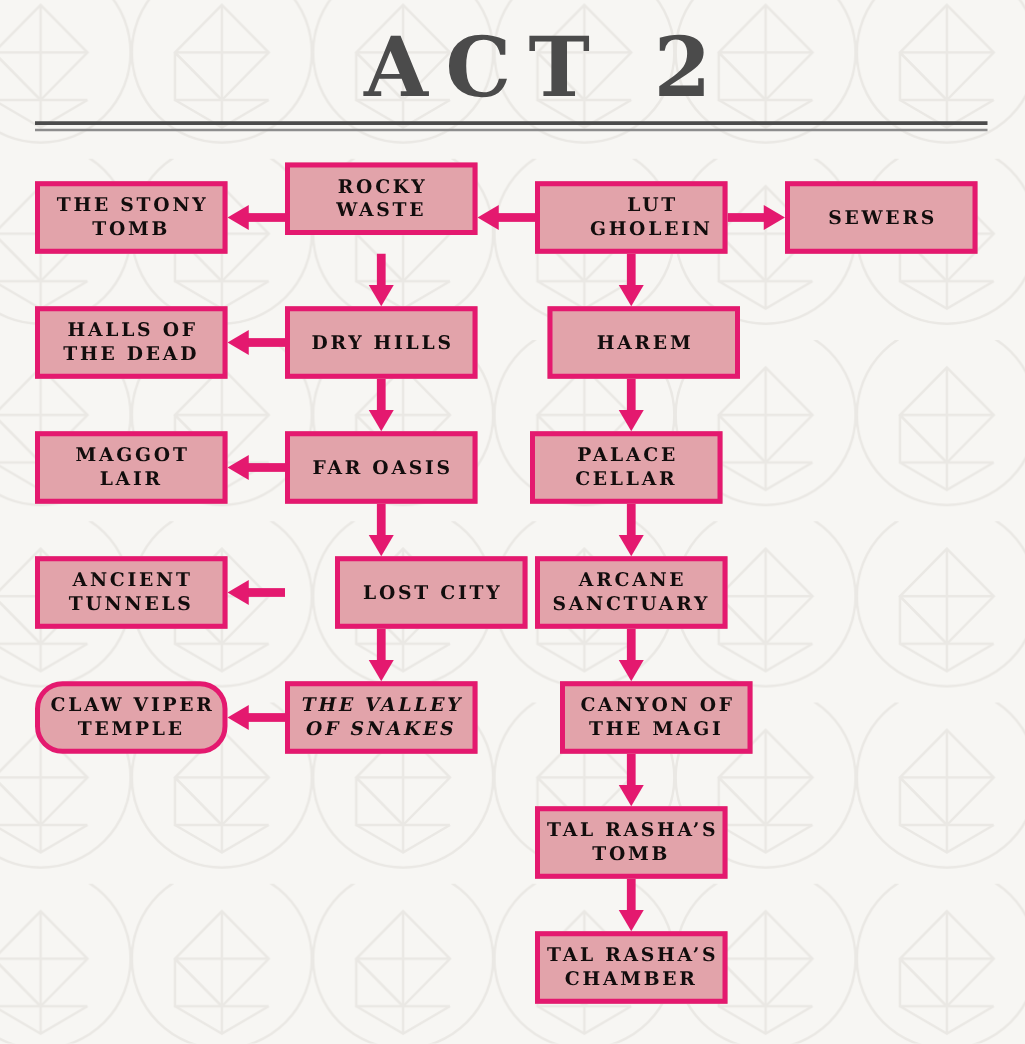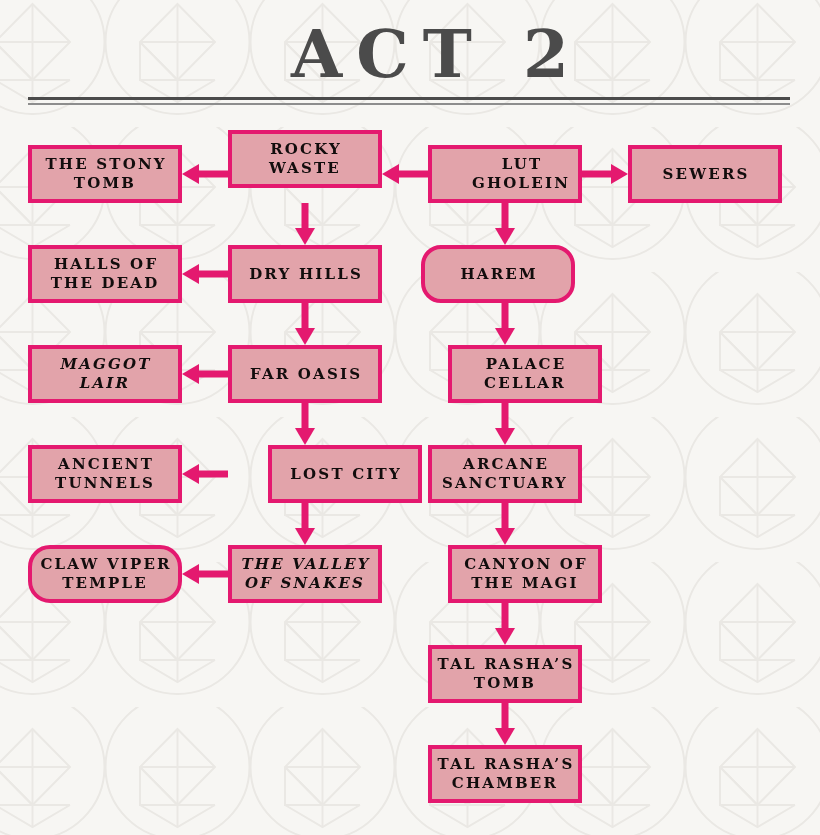--- a/index.html
+++ b/index.html
@@ -179,31 +179,31 @@
       <div class="node" style="left: 628px; top: 145px;">
         <div class="node-label">SEWERS</div>
       </div>
       <div class="node" style="left: 28px; top: 245px;">
         <div class="node-label">HALLS OF
 THE DEAD</div>
       </div>
       <div class="node" style="left: 228px; top: 245px;">
         <div class="node-label">DRY HILLS</div>
       </div>
-      <div class="node" style="left: 421px; top: 245px; border-radius: 20px;">
+      <div class="node" style="left: 438px; top: 245px;">
         <div class="node-label">HAREM</div>
       </div>
-      <div class="node" style="left: 28px; top: 345px; font-style: italic;">
+      <div class="node" style="left: 28px; top: 345px;">
         <div class="node-label">MAGGOT
 LAIR</div>
       </div>
       <div class="node" style="left: 228px; top: 345px;">
         <div class="node-label">FAR OASIS</div>
       </div>
-      <div class="node" style="left: 448px; top: 345px;">
+      <div class="node" style="left: 424px; top: 345px;">
         <div class="node-label">PALACE
 CELLAR</div>
       </div>
       <div class="node" style="left: 28px; top: 445px;">
         <div class="node-label">ANCIENT
 TUNNELS</div>
       </div>
       <div class="node" style="left: 228px; top: 445px; margin-left: 40px;">
         <div class="node-label">LOST CITY</div>
       </div>

